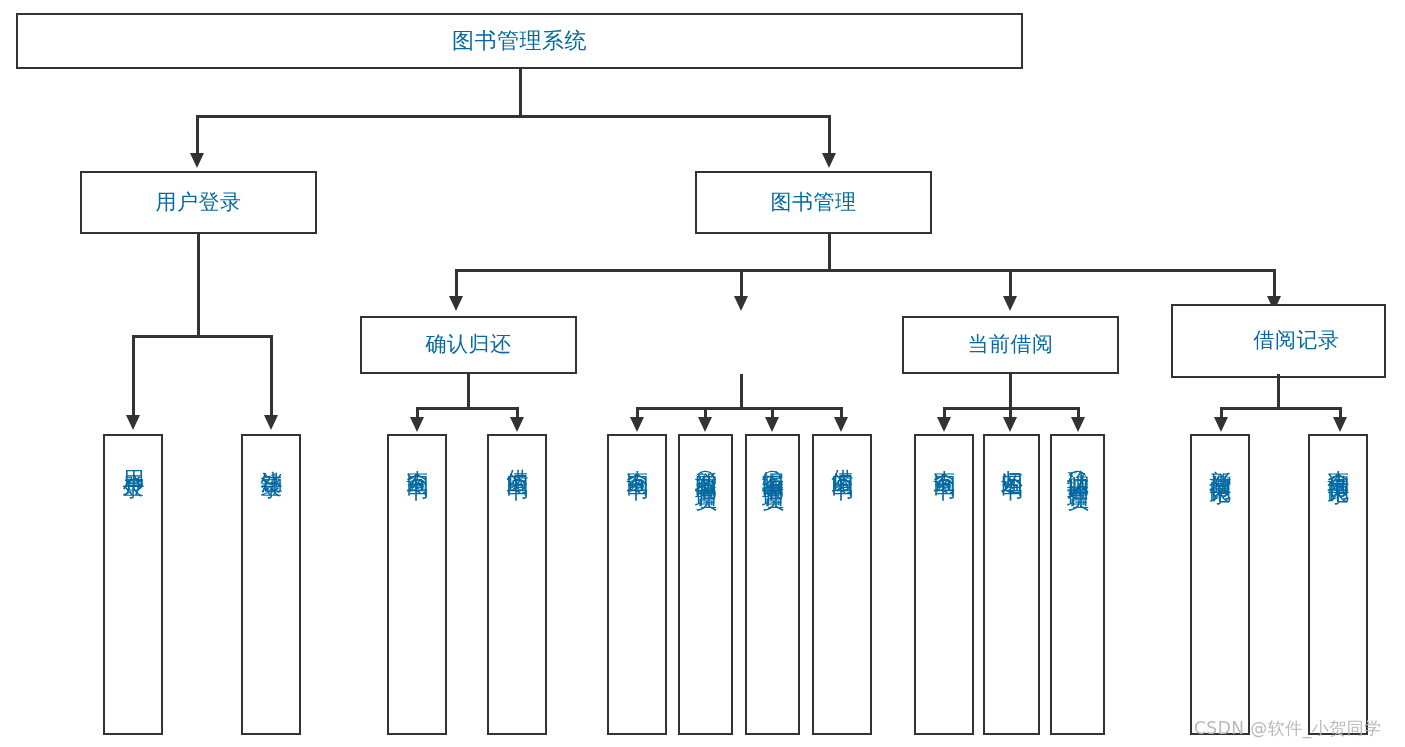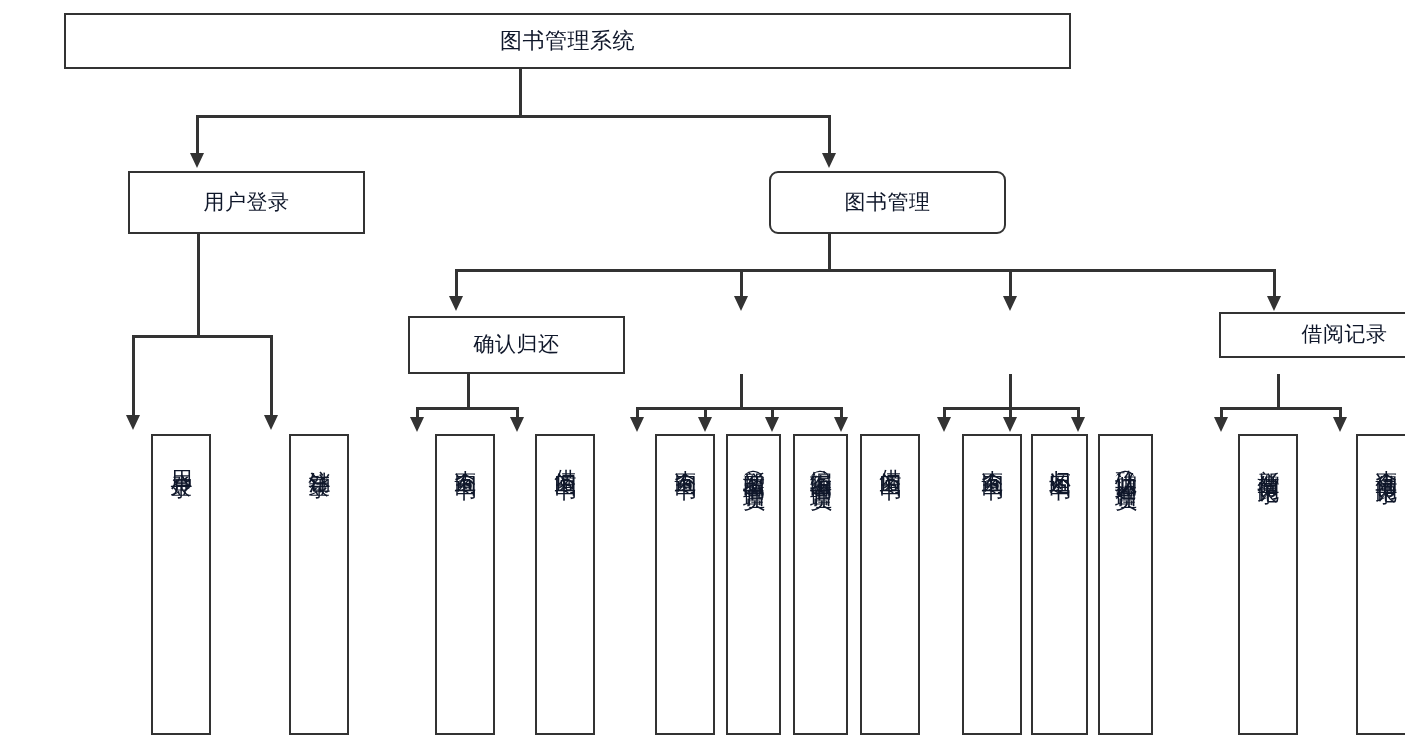--- a/index.html
+++ b/index.html
@@ -14,23 +14,22 @@
   }
   
   .node{
     position:absolute;
     box-sizing:border-box;
     background:#ffffff;
     border:2.5px solid #333333;
     display:flex;
     align-items:center;
     justify-content:center;
-    color:#0f172a;
+    color:#0369a1;
     letter-spacing:0.5px;
-    margin-left:48px;
   }
   .node.h{
     font-size:21px;
     line-height:1.1;
     white-space:nowrap;
   }
   .node.root{font-size:22px;}
   
   .node.v{
     align-items:flex-start;
@@ -80,21 +79,21 @@
   <div class="ln hln" style="left:197px;top:115px;width:634px;height:2.5px;"></div>
 
   <div class="ln vln" style="left:196px;top:115px;width:2.5px;height:40px;"></div>
   <div class="arrow" style="left:190px;top:153px;"></div>
   <div class="ln vln" style="left:828px;top:115px;width:2.5px;height:40px;"></div>
   <div class="arrow" style="left:822px;top:153px;"></div>
 
   <div class="node h" style="left:80px;top:171px;width:237px;height:63px;">
     <span>用户登录</span>
   </div>
-  <div class="node h" style="left:721px;top:171px;width:237px;height:63px;border-radius:9px;">
+  <div class="node h" style="left:695px;top:171px;width:237px;height:63px;">
     <span>图书管理</span>
   </div>
 
   <div class="ln vln" style="left:197px;top:234px;width:2.5px;height:103px;"></div>
   <div class="ln hln" style="left:133px;top:335px;width:139px;height:2.5px;"></div>
   <div class="ln vln" style="left:132px;top:335px;width:2.5px;height:82px;"></div>
   <div class="arrow" style="left:126px;top:415px;"></div>
   <div class="ln vln" style="left:270px;top:335px;width:2.5px;height:82px;"></div>
   <div class="arrow" style="left:264px;top:415px;"></div>
 
@@ -105,21 +104,24 @@
   <div class="ln vln" style="left:740px;top:269px;width:2.5px;height:29px;"></div>
   <div class="arrow" style="left:734px;top:296px;"></div>
   <div class="ln vln" style="left:1009px;top:269px;width:2.5px;height:29px;"></div>
   <div class="arrow" style="left:1003px;top:296px;"></div>
   <div class="ln vln" style="left:1273px;top:269px;width:2.5px;height:29px;"></div>
   <div class="arrow" style="left:1267px;top:296px;"></div>
 
   <div class="node h" style="left:360px;top:316px;width:217px;height:58px;">
     <span>确认归还</span>
   </div>
-  <div class="node h" style="left:1171px;top:312px;width:215px;height:46px;padding-left:36px;">
+  <div class="node h" style="left:902px;top:316px;width:217px;height:58px;">
+    <span>当前借阅</span>
+  </div>
+  <div class="node h" style="left:1171px;top:304px;width:215px;height:74px;padding-left:36px;">
     <span>借阅记录</span>
   </div>
 
   <div class="ln vln" style="left:467px;top:374px;width:2.5px;height:35px;"></div>
   <div class="ln hln" style="left:417px;top:407px;width:101px;height:2.5px;"></div>
   <div class="ln vln" style="left:416px;top:407px;width:2.5px;height:12px;"></div>
   <div class="arrow" style="left:410px;top:417px;"></div>
   <div class="ln vln" style="left:516px;top:407px;width:2.5px;height:12px;"></div>
   <div class="arrow" style="left:510px;top:417px;"></div>
 
@@ -187,14 +189,17 @@
     <span class="vtext">确认归还（管理员）</span>
   </div>
 
   <div class="node v" style="left:1190px;top:434px;width:60px;height:301px;">
     <span class="vtext">新增借阅记录</span>
   </div>
   <div class="node v" style="left:1308px;top:434px;width:60px;height:301px;">
     <span class="vtext">查询借阅记录</span>
   </div>
 
+  <div id="watermark" style="left:1194px;top:717px;">
+    <span>CSDN @软件_小贺同学</span>
+  </div>
 
 </div>
 
 </body></html>

